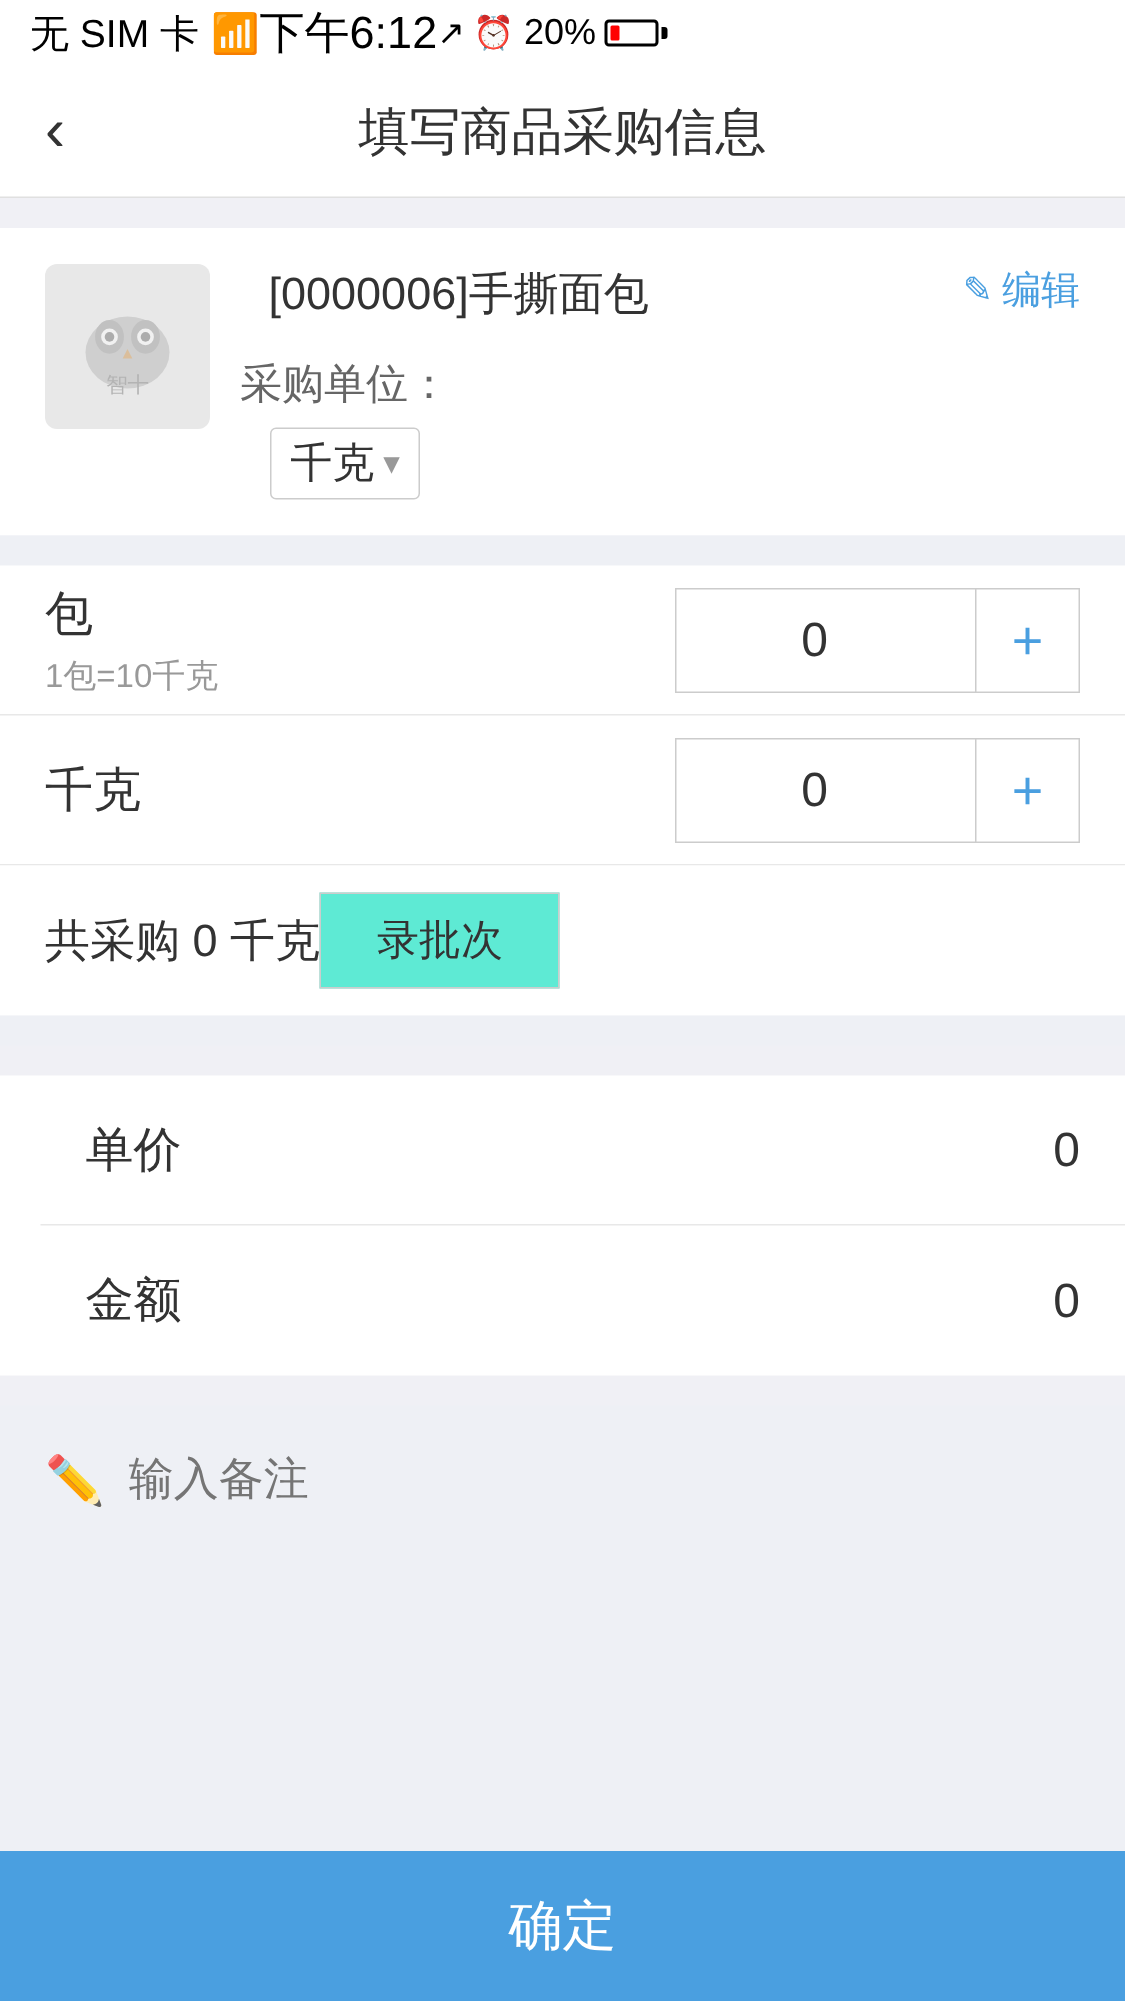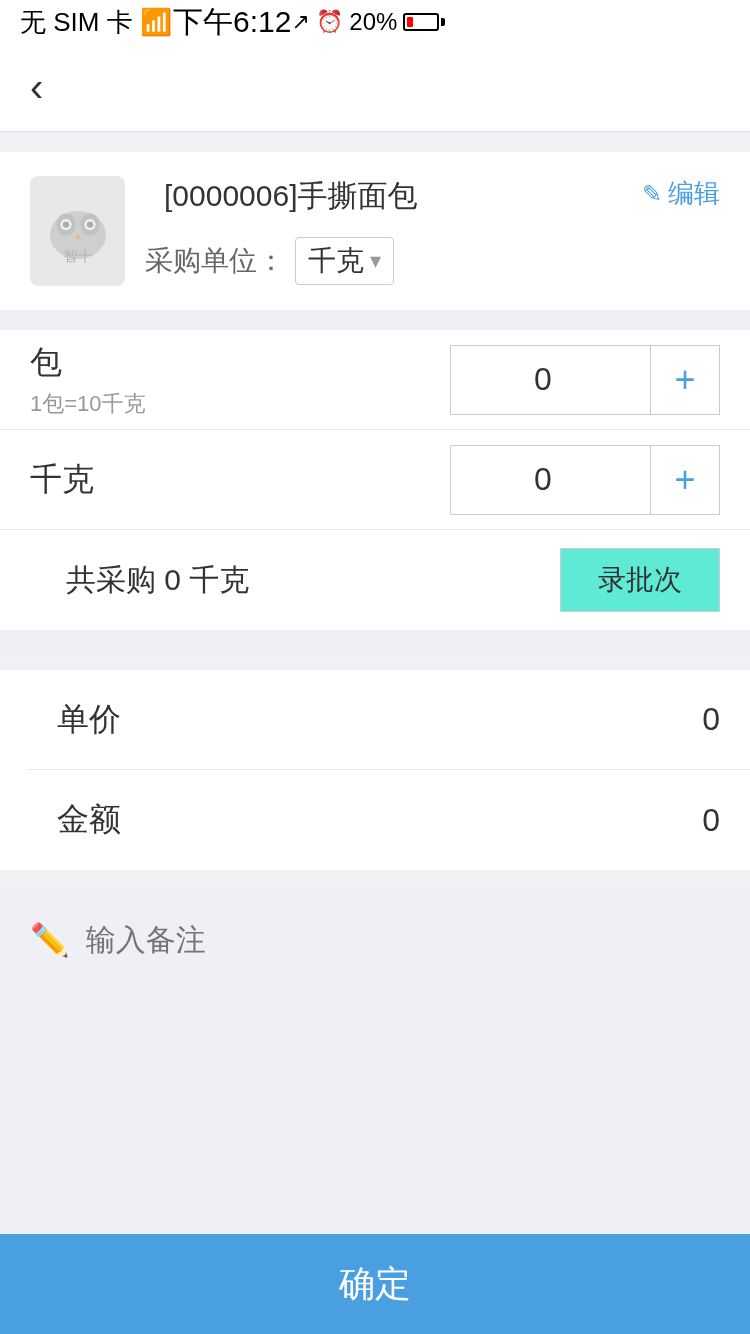--- a/index.html
+++ b/index.html
@@ -98,21 +98,21 @@
     
     .product-card {
       background: #fff;
       margin-top: 20px;
       padding: 24px 30px;
       display: flex;
       align-items: flex-start;
       gap: 20px;
     }
     .product-image {
-      width: 95px;
+      width: 110px;
       height: 110px;
       background: #e8e8e8;
       border-radius: 8px;
       display: flex;
       align-items: center;
       justify-content: center;
       flex-shrink: 0;
       overflow: hidden;
     }
     .product-image-owl {
@@ -250,23 +250,22 @@
       color: #4a9fe0;
       cursor: pointer;
     }
 
     
     .summary-row {
       display: flex;
       align-items: center;
       padding: 0 30px;
       height: 100px;
-      justify-content: space-between;
-      background: #fff;
-      margin-left: 36px;
+      justify-content: flex-start;
+      background: #fff;
     }
     .summary-text {
       font-size: 30px;
       color: #333;
     }
     .batch-btn {
       width: 160px;
       height: 64px;
       border: 1px solid #ccc;
       background: #5eead4;
@@ -364,20 +363,21 @@
       <div class="battery-body">
         <div class="battery-fill"></div>
       </div>
       <div class="battery-tip"></div>
     </div>
   </div>
 </div>
 
 <div class="nav-bar">
   <span class="nav-back">‹</span>
+  <span class="nav-title">填写商品采购信息</span>
 </div>
 
 <div class="product-card">
   <div class="product-image">
 
     <svg class="product-image-owl" viewBox="0 0 100 100" xmlns="http://www.w3.org/2000/svg">
       <ellipse cx="50" cy="55" rx="35" ry="30" fill="#aaa"></ellipse>
       <ellipse cx="35" cy="42" rx="12" ry="14" fill="#888"></ellipse>
       <ellipse cx="65" cy="42" rx="12" ry="14" fill="#888"></ellipse>
       <circle cx="35" cy="42" r="7" fill="#fff"></circle>
@@ -390,21 +390,21 @@
   </div>
   <div class="product-info">
     <div class="product-header">
       <span class="product-name">[0000006]手撕面包</span>
       <span class="edit-link">
         <span class="edit-icon">✎</span>
         <span>编辑</span>
       </span>
     </div>
     <div class="product-unit-row">
-      <div style="display:flex;align-items:center;gap:10px;">
+      <div style="display:flex;align-items:center;gap:10px;flex-direction:column;">
         <span class="unit-label">采购单位：</span>
         <div class="unit-select">
           <span class="unit-select-text">千克</span>
           <span class="unit-select-arrow">▾</span>
         </div>
       </div>
     </div>
   </div>
 </div>
 

